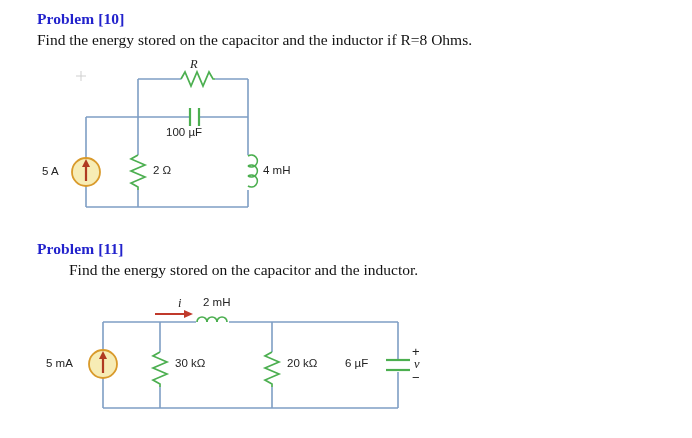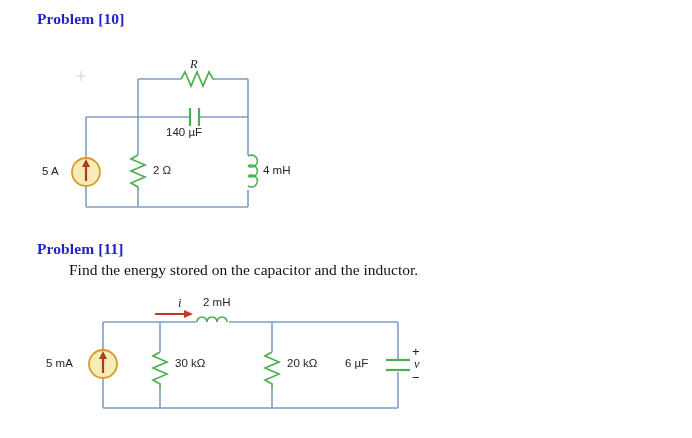--- a/index.html
+++ b/index.html
@@ -58,20 +58,21 @@
   }
   svg { display: block; overflow: visible; }
 </style>
 </head>
 <body>
 
 <div class="page">
 
   <div class="prob-title" style="left:37px; top:10px;">Problem [10]</div>
 
+  <div class="prob-body" style="left:37px; top:31px;">Find the energy stored on the capacitor and the inductor if R=8 Ohms.</div>
 
   <div class="circuit" style="left:0px; top:0px; width:340px; height:230px;">
 
     <svg width="340" height="230" viewBox="0 0 340 230">
 
       <g stroke="#cfcfcf" stroke-width="1">
         <line x1="76" y1="76" x2="86" y2="76"></line>
         <line x1="81" y1="71" x2="81" y2="81"></line>
       </g>
 
@@ -115,21 +116,21 @@
 
       <g>
         <circle cx="86" cy="172" r="14" fill="#f7ecb5" stroke="#d99a2b" stroke-width="1.8"></circle>
         <line x1="86" y1="181" x2="86" y2="164" stroke="#b03a21" stroke-width="2.2"></line>
         <polygon points="86,159 82,167 90,167" fill="#b03a21"></polygon>
       </g>
     </svg>
 
     <div class="lbl lbl-it" style="left:190px; top:57px;">R</div>
 
-    <div class="lbl" style="left:166px; top:126px;">140 µF</div>
+    <div class="lbl" style="left:166px; top:126px;">100 µF</div>
 
     <div class="lbl" style="left:42px; top:165px;">5 A</div>
 
     <div class="lbl" style="left:153px; top:164px;">2 Ω</div>
 
     <div class="lbl" style="left:263px; top:164px;">4 mH</div>
   </div>
 
   <div class="prob-title" style="left:37px; top:240px;">Problem [11]</div>
 

